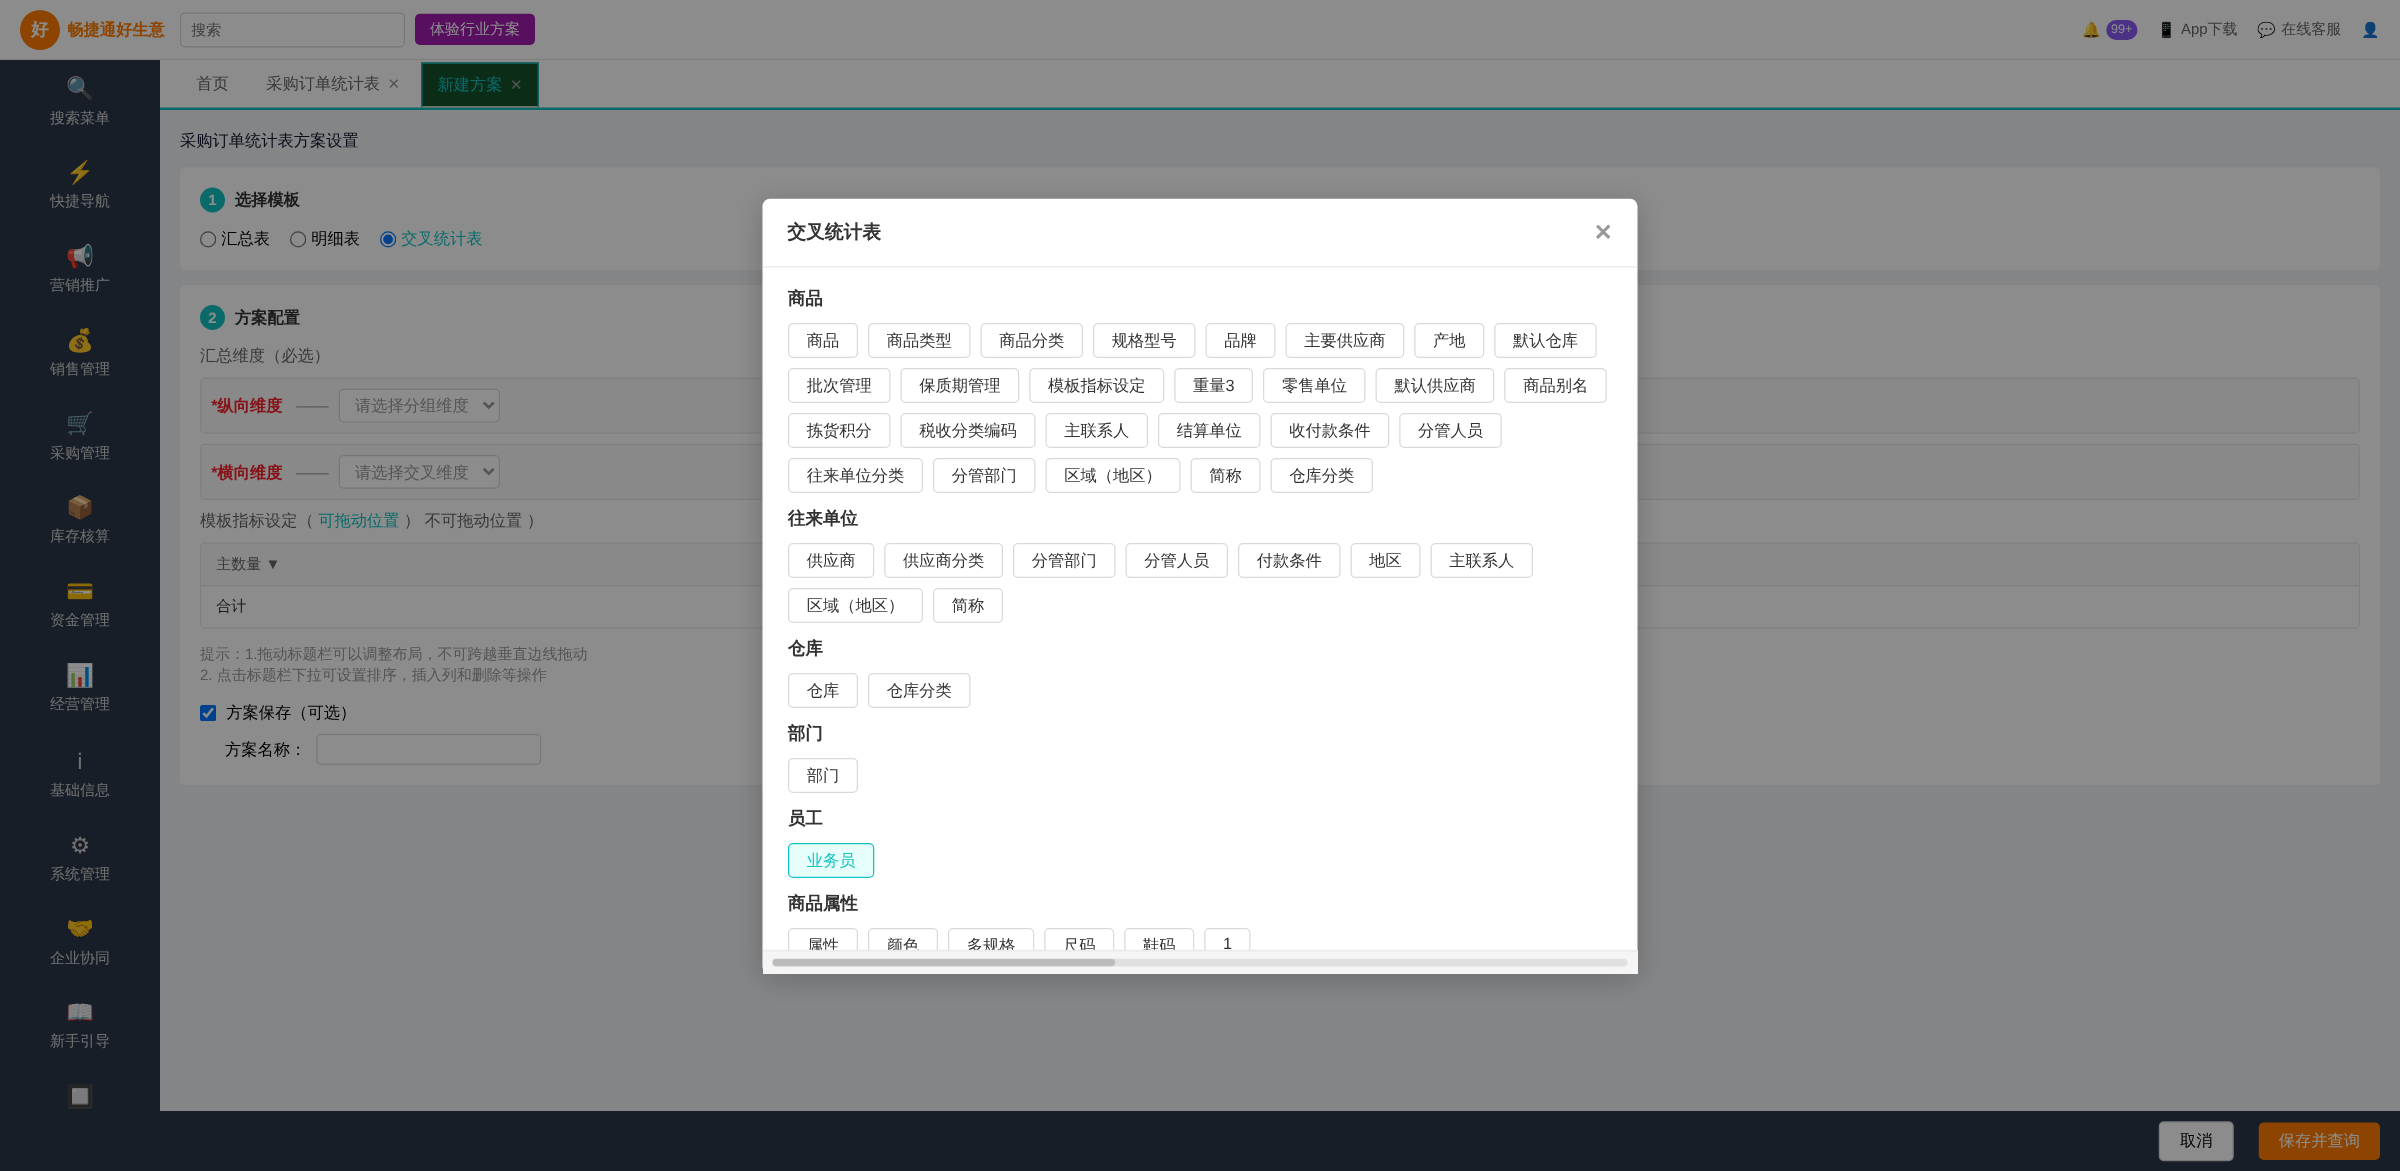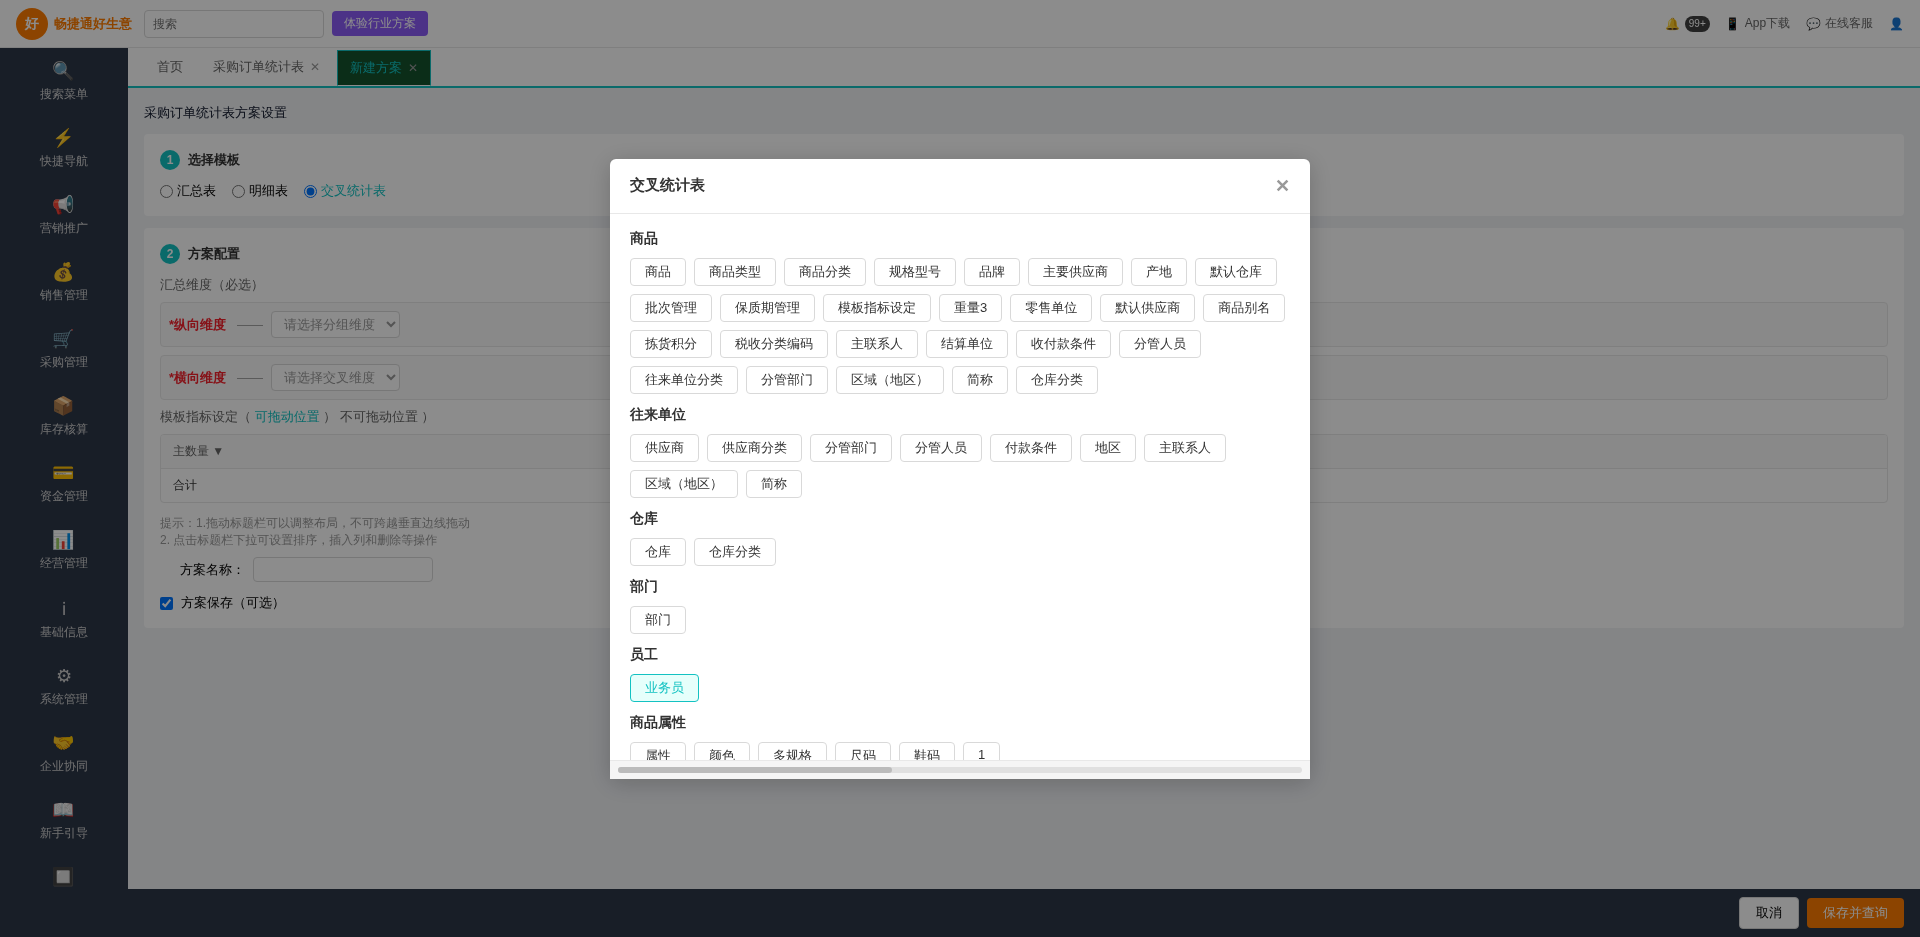--- a/index.html
+++ b/index.html
@@ -30,31 +30,31 @@
 
     .nav-search-area {
       display: flex; align-items: center; gap: 8px; flex: 1;
     }
     .nav-search-input {
       width: 180px; height: 28px;
       border: 1px solid #d9d9d9; border-radius: 4px;
       padding: 0 8px; font-size: 12px;
     }
     .nav-btn-experience {
-      background: #8b5cf6; color: #fff;
+      background: #a21caf; color: #fff;
       border: none; border-radius: 4px;
       padding: 4px 12px; cursor: pointer; font-size: 12px;
     }
     .nav-right {
       display: flex; align-items: center; gap: 16px;
       font-size: 12px; color: #666;
     }
     .nav-right-item { display: flex; align-items: center; gap: 4px; cursor: pointer; }
     .badge {
-      background: #404040; color: #fff;
+      background: #8b5cf6; color: #fff;
       border-radius: 10px; font-size: 10px;
       padding: 0 4px; min-width: 16px; height: 16px;
       display: inline-flex; align-items: center; justify-content: center;
     }
 
     
     .sidebar {
       position: fixed; top: 48px; left: 0; bottom: 0;
       width: 128px; background: #2d3748;
       overflow-y: auto; z-index: 90;
@@ -147,21 +147,21 @@
       flex: 1; padding: 8px 12px;
       font-size: 12px; color: #333; border-right: 1px solid #e8e8e8;
     }
     .metric-td:last-child { border-right: none; }
 
     
     .bottom-bar {
       position: fixed; bottom: 0; left: 0; right: 0;
       height: 48px; background: #2d3748;
       display: flex; align-items: center; justify-content: flex-end;
-      padding: 0 16px; gap: 8px; z-index: 200;
+      padding: 0 16px; gap: 20px; z-index: 200;
     }
     .btn-cancel {
       background: #fff; border: 1px solid #d9d9d9;
       padding: 6px 16px; border-radius: 4px; cursor: pointer; font-size: 13px;
     }
     .btn-save {
       background: #ff7d00; color: #fff; border: none;
       padding: 6px 16px; border-radius: 4px; cursor: pointer; font-size: 13px;
     }
 
@@ -376,27 +376,27 @@
         <div class="metric-row">
           <div class="metric-td">合计</div>
           <div class="metric-td">合计</div>
         </div>
       </div>
     </div>
     <div style="margin-top:12px; font-size:12px; color:#999;">
       提示：1.拖动标题栏可以调整布局，不可跨越垂直边线拖动<br>
       2. 点击标题栏下拉可设置排序，插入列和删除等操作
     </div>
+    <div style="margin-top:12px; display:flex; align-items:center; gap:8px;">
+      <input type="checkbox" checked="" style="">
+      <span>方案保存（可选）</span>
+    </div>
     <div style="margin-top:8px; display:flex; align-items:center; gap:8px; padding-left:20px;">
       <span>方案名称：</span>
       <input type="text" style="border: 1px solid rgb(217, 217, 217); border-radius: 4px; padding: 4px 8px; width: 180px;">
-    </div>
-    <div style="margin-top:12px; display:flex; align-items:center; gap:8px;">
-      <input type="checkbox" checked="" style="">
-      <span>方案保存（可选）</span>
     </div>
   </div>
 </div>
 
 <div class="modal-overlay">
   <div class="modal">
     <div class="modal-header">
       <span>交叉统计表</span>
       <span class="modal-close">✕</span>
     </div>

